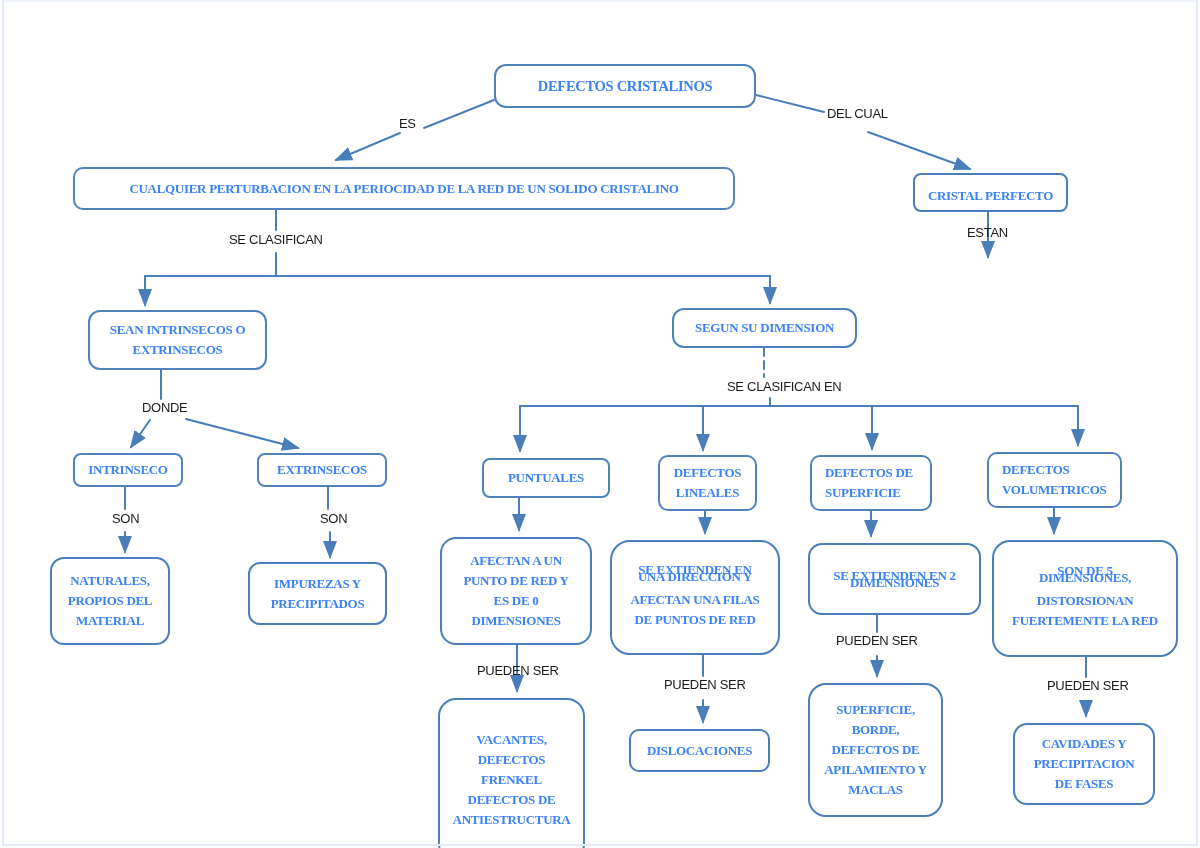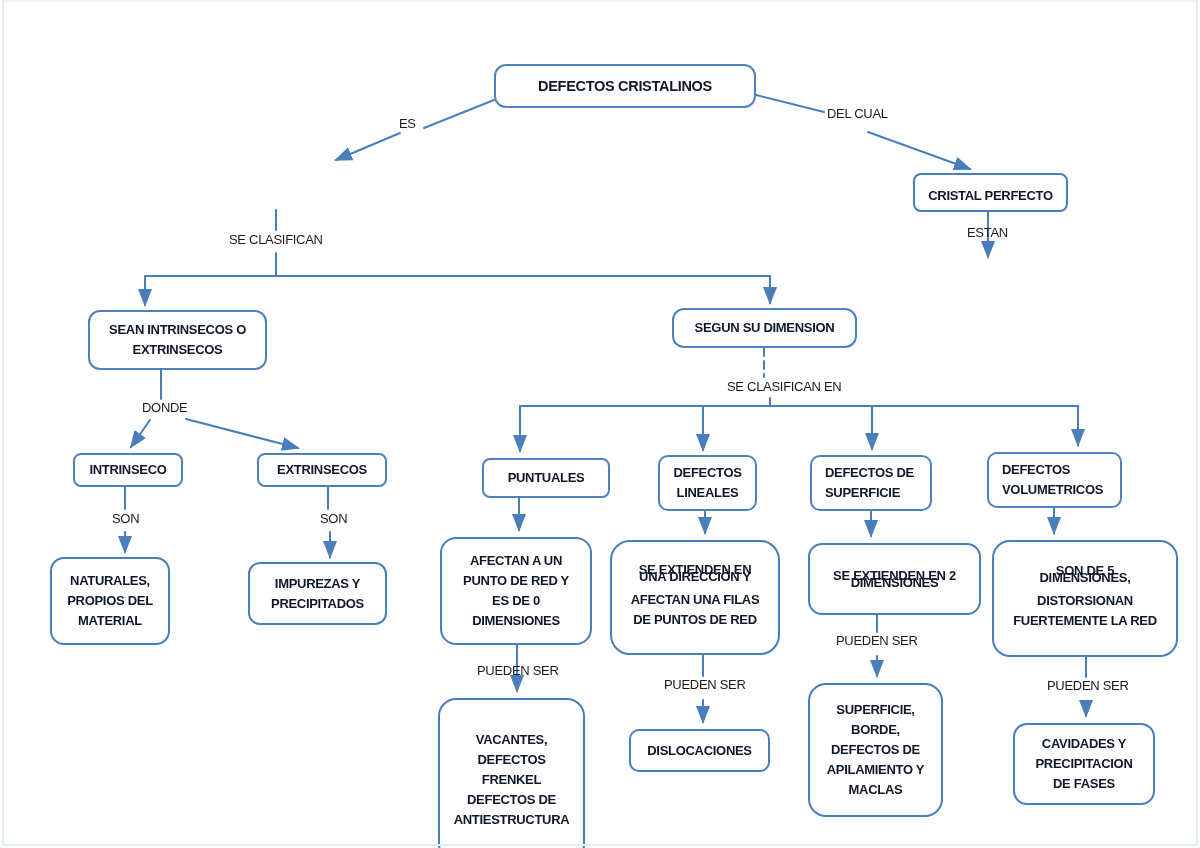--- a/index.html
+++ b/index.html
@@ -9,22 +9,22 @@
   }
   .page-border{
     position:absolute;left:2px;top:0;right:2px;bottom:2px;
     border:2px solid #e4eaf7;border-top-color:#eff3fb;pointer-events:none;
   }
   #edges{position:absolute;left:0;top:0;}
   .node{
     position:absolute;box-sizing:border-box;background:#fff;
     border:2px solid #4f81bd;border-radius:10px;
     display:flex;align-items:center;justify-content:center;
-    text-align:center;color:#0f172a;font-size:13px;font-weight:600;
-    line-height:20px;white-space:pre-line;letter-spacing:-0.3px;padding:4px 4px;
+    text-align:center;color:#3b82f6;font-size:13px;font-weight:600;
+    line-height:20px;white-space:pre-line;letter-spacing:-0.3px;padding:4px 4px;font-family:Liberation Serif, serif;
   }
   .thick{border-width:2.5px;border-color:#4a7ebb;}
   .lbl{
     position:absolute;color:#1b1b1b;font-size:13px;font-weight:500;
     letter-spacing:-0.3px;white-space:nowrap;
   }
   .stack{display:flex;flex-direction:column;align-items:center;justify-content:center;}
   .squish{line-height:7.5px;white-space:pre-line;text-align:center;}
   .rest{line-height:20px;white-space:pre-line;text-align:center;margin-top:9px;}
   .balign{align-items:flex-end;padding-bottom:4px;}
@@ -140,20 +140,21 @@
       <line x1="877" y1="615" x2="877" y2="632"></line>
       <line x1="877" y1="656" x2="877" y2="676" marker-end="url(#arw)"></line>
     </g>
     <g>
       <line x1="1086" y1="657" x2="1086" y2="677"></line>
       <line x1="1086" y1="701" x2="1086" y2="716" marker-end="url(#arw)"></line>
     </g>
   </svg>
 
   <div class="node" id="n-root">DEFECTOS CRISTALINOS</div>
+  <div class="node" id="n-perturbacion">CUALQUIER PERTURBACION EN LA PERIOCIDAD DE LA RED DE UN SOLIDO CRISTALINO</div>
   <div class="node thick balign" id="n-cristal">CRISTAL PERFECTO</div>
   <div class="node" id="n-sean">SEAN INTRINSECOS O
 EXTRINSECOS</div>
   <div class="node" id="n-segun">SEGUN SU DIMENSION</div>
   <div class="node" id="n-intrinseco">INTRINSECO</div>
   <div class="node" id="n-extrinsecos">EXTRINSECOS</div>
   <div class="node thick" id="n-naturales">NATURALES,
 PROPIOS DEL
 MATERIAL</div>
   <div class="node thick" id="n-impurezas">IMPUREZAS Y

